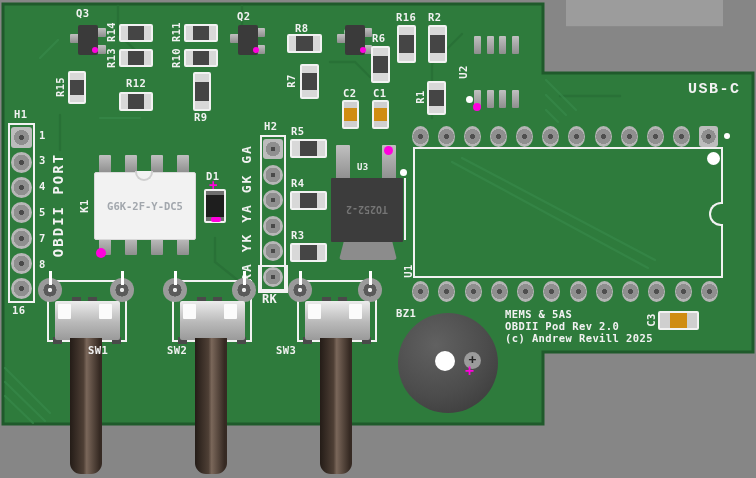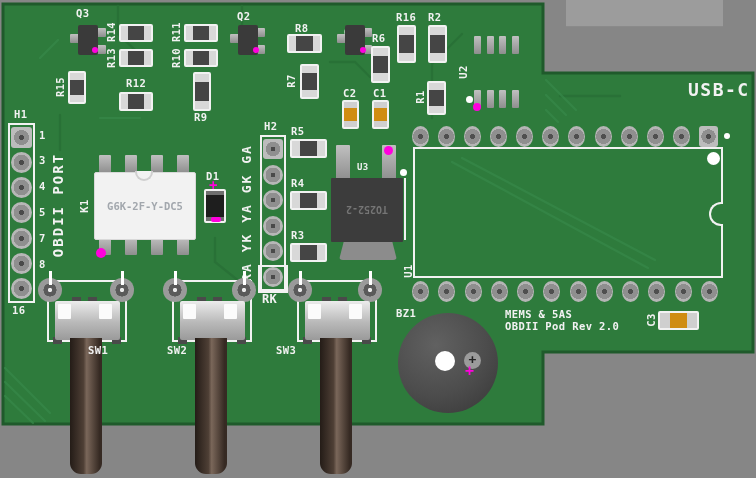--- a/index.html
+++ b/index.html
@@ -2,21 +2,21 @@
 <html><head>
 <meta charset="utf-8">
 <style>
   html,body{margin:0;padding:0;background:#868686;}
   #stage{position:relative;width:756px;height:478px;overflow:hidden;background:#868686;
          font-family:"DejaVu Sans Mono",monospace;}
   .abs{position:absolute;}
   .lbl{position:absolute;color:#f2f2f2;font-weight:bold;font-size:10.5px;line-height:11px;
        letter-spacing:.4px;white-space:nowrap;}
   .lbl-v{transform:translate(-50%,-50%) rotate(-90deg);transform-origin:center;}
-  .lbl-big{font-size:18px;letter-spacing:1.5px;}
+  .lbl-big{font-size:15px;letter-spacing:1.5px;font-family:Liberation Mono, monospace;}
   .res{position:absolute;border:2px solid #f2f2f2;border-radius:2px;box-sizing:border-box;}
   .res-h{background:linear-gradient(90deg,#d8d8d8 0 24%,#454545 24% 76%,#d8d8d8 76%);}
   .res-v{background:linear-gradient(180deg,#d8d8d8 0 24%,#454545 24% 76%,#d8d8d8 76%);}
   .cap-h{background:linear-gradient(90deg,#cfcfcf 0 26%,#cf8c12 26% 74%,#cfcfcf 74%);}
   .cap-v{background:linear-gradient(180deg,#cfcfcf 0 26%,#cf8c12 26% 74%,#cfcfcf 74%);}
   .pad{width:21px;height:21px;border-radius:50%;flex:none;
        background:radial-gradient(circle,#4a4a4a 0 16%,#8f8f8f 17% 52%,#b7b7b7 53%);}
   .pad-oval{width:17px;height:21px;border-radius:50%;flex:none;
        background:radial-gradient(circle,#4f4f4f 0 17%,#8f8f8f 18% 54%,#b5b5b5 55%);}
   .pad-sq{width:19px;height:21px;border-radius:3px;flex:none;
@@ -297,16 +297,17 @@
   <div class="lbl" style="left:276px;top:345px;">SW3</div>
 
   <div class="lbl" style="left:396px;top:308px;">BZ1</div>
   <div class="abs" style="left:398px;top:313px;width:100px;height:100px;border-radius:50%;background:radial-gradient(circle at 38% 32%,#616161,#4c4c4c 55%,#424242 75%,#393939);"></div>
   <div class="dot-w" style="left:435px;top:351px;width:20px;height:20px;"></div>
   <div class="abs" style="left:464px;top:352px;width:17px;height:17px;border-radius:50%;background:#9b9b9b;color:#222;font-weight:bold;font-size:13px;line-height:16px;text-align:center;">+</div>
   <div class="lbl" style="left:465px;top:366px;color:#ff00dd;font-size:15px;">+</div>
 
   <div class="lbl" style="left:505px;top:309px;font-size:10.5px;line-height:11.5px;">MEMS &amp; 5AS</div>
   <div class="lbl" style="left:505px;top:321px;font-size:10.5px;line-height:11.5px;">OBDII Pod Rev 2.0</div>
+  <div class="lbl" style="left:505px;top:333px;font-size:10.5px;line-height:11.5px;">(c) Andrew Revill 2025</div>
   <div class="lbl lbl-v" style="left:651px;top:320px;">C3</div>
   <div class="res cap-h" style="left:658px;top:311px;width:41px;height:19px;"></div>
 
 </div>
 
 </body></html>

